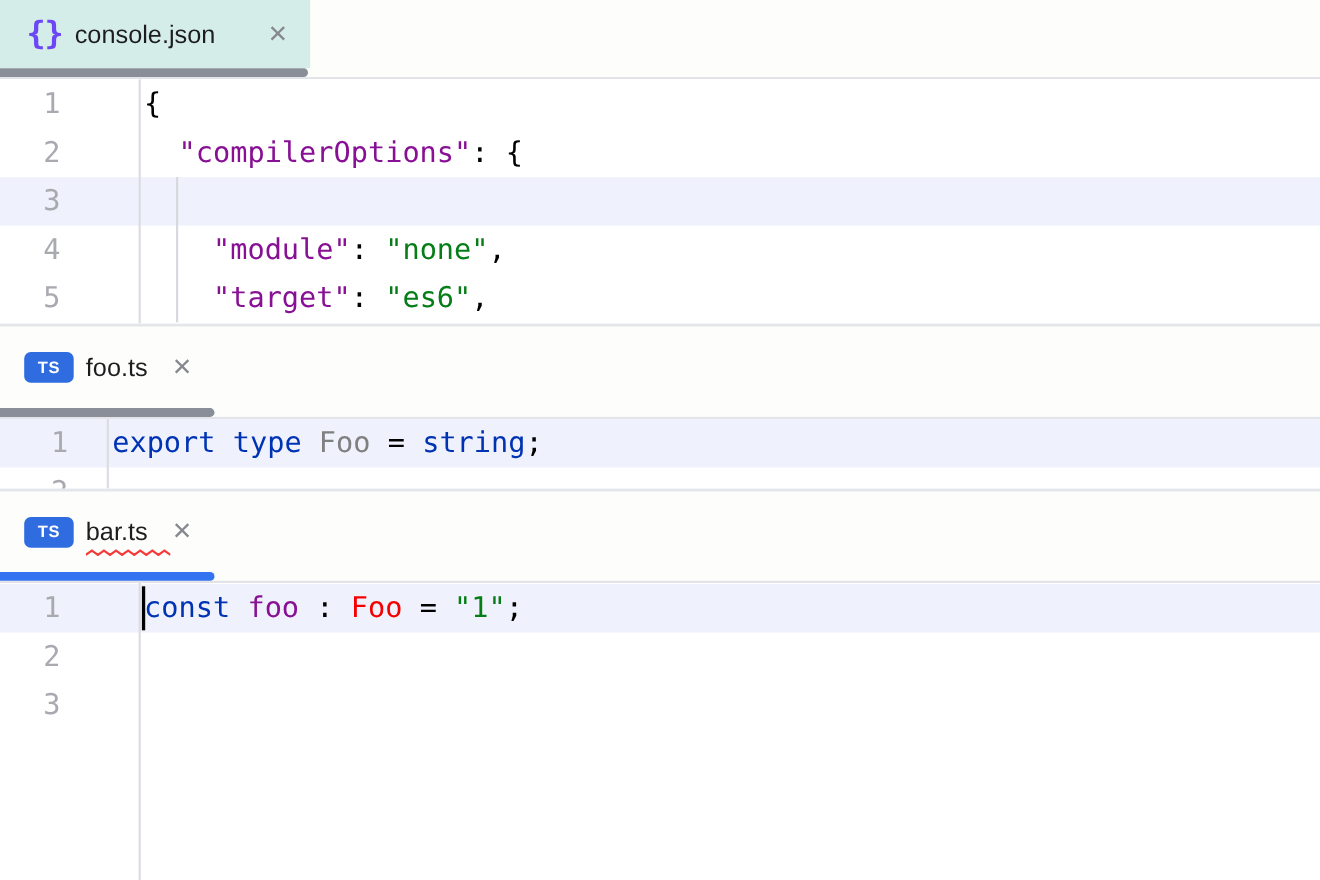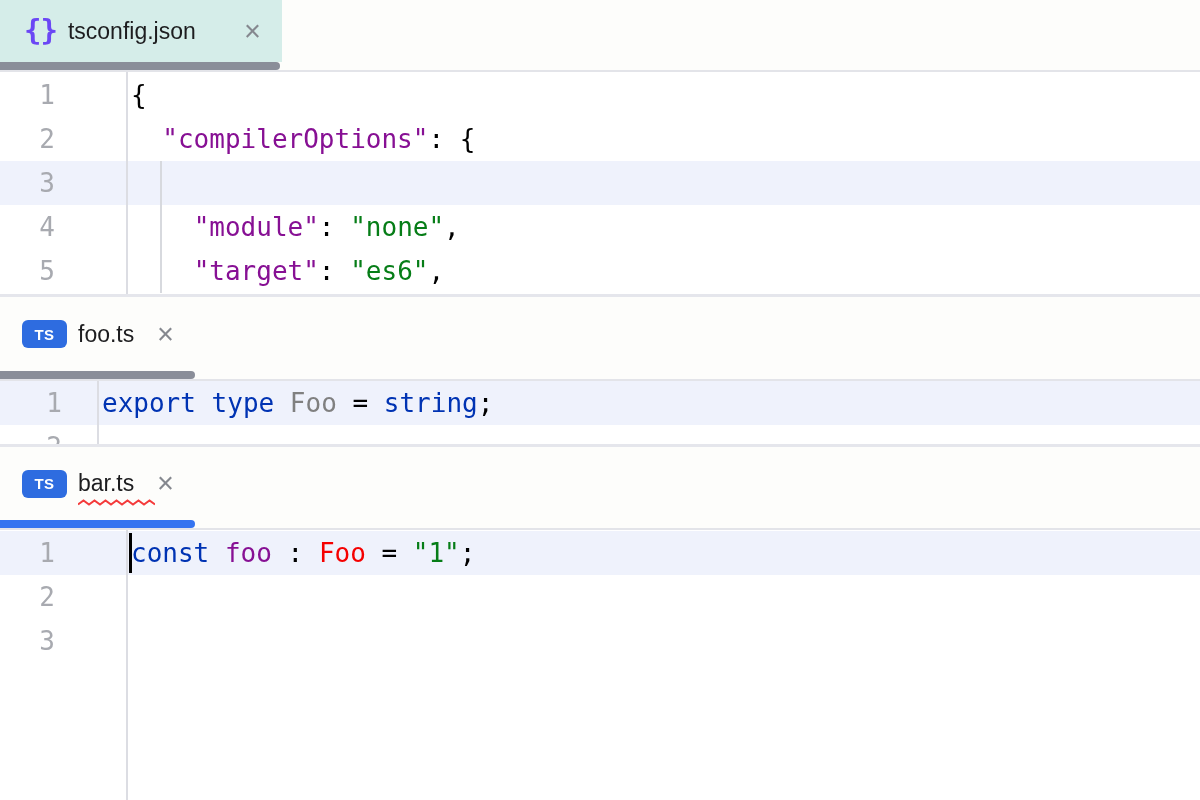--- a/index.html
+++ b/index.html
@@ -55,21 +55,21 @@
   .caret { position:absolute; width:2.5px; z-index:3; }
 </style>
 </head>
 <body>
 
 <div class="screen">
 
   <div class="tabstrip first">
     <div class="tab selected tab-w282" style="background: rgb(213, 237, 233);">
       <span class="json-icon" style="color: rgb(107, 71, 245);">{}</span>
-      <span class="tab-label">tsconfig.json</span>
+      <span class="tab-label">console.json</span>
       <span class="tab-close">×</span>
     </div>
     <div class="underline-bar underline-w280" style="background: rgb(138, 142, 153);"></div>
   </div>
   <div class="editor pane1">
     <div class="caret-row" style="top: 89px; background: rgb(239, 242, 252);"></div>
     <div class="gutter-sep sep-wide"></div>
     <div class="indent-guide" style="left:160px; top:89px; height:132px"></div>
     <div class="lines">
         <div class="code-line">

